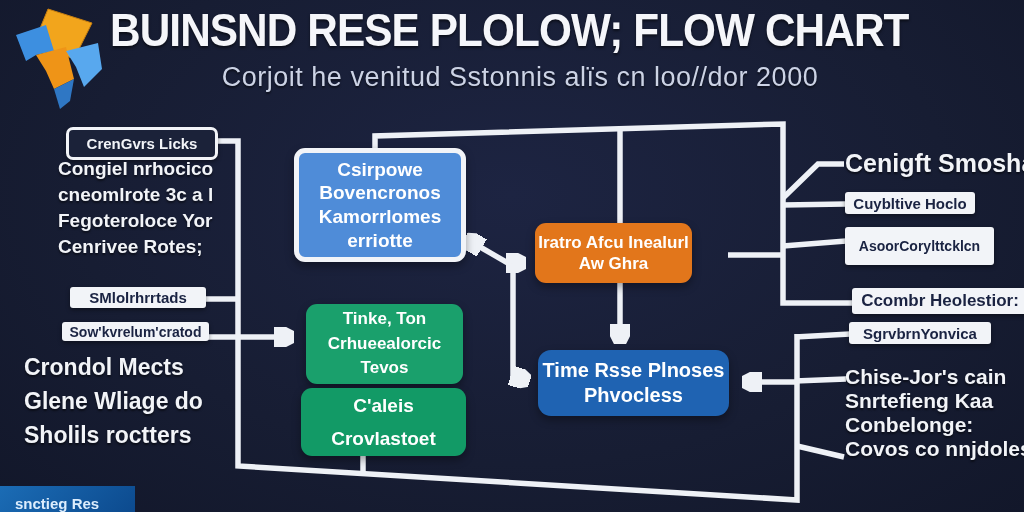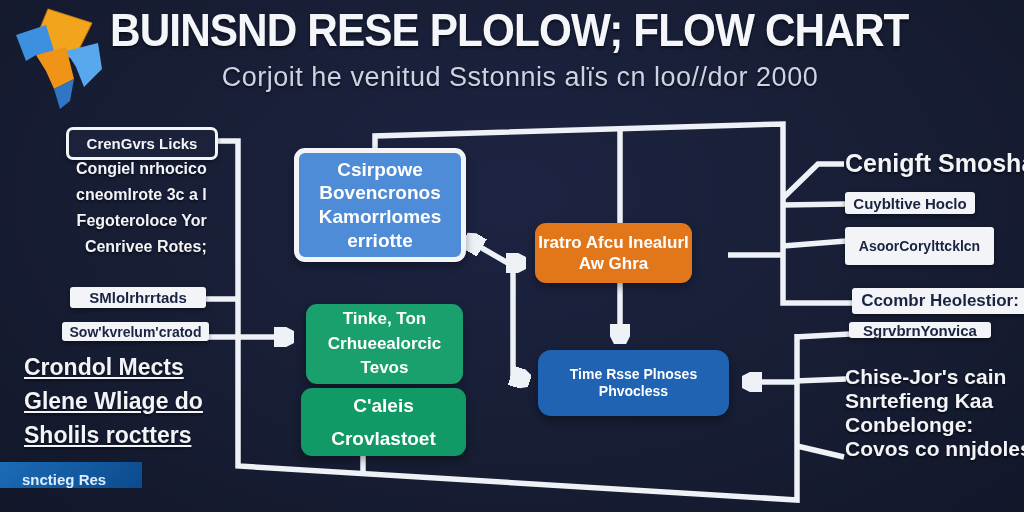--- a/index.html
+++ b/index.html
@@ -25,46 +25,46 @@
   
   .fc-box{z-index:2;border-radius:11px;text-align:center;font-weight:700;color:#fff;
           box-shadow:0 4px 8px rgba(0,0,0,.35);display:flex;flex-direction:column;justify-content:center;}
   .fc-box div{line-height:1.25;}
   .box-blue{left:294px;top:148px;width:162px;height:104px;background:#4f8cd8;border:5px solid #f2f4f8;font-size:19px;}
   .box-orange{left:535px;top:223px;width:157px;height:60px;background:#e2761b;font-size:17px;}
   .box-green1{left:306px;top:304px;width:157px;height:80px;background:#1aa06c;font-size:17px;}
   .box-green1 div{line-height:1.45;}
   .box-green2{left:301px;top:388px;width:165px;height:68px;background:#129a66;font-size:19px;}
   .box-green2 div{line-height:1.75;}
-  .box-time{left:538px;top:350px;width:191px;height:66px;background:#1f63b2;font-size:14px;border-radius:13px;}
+  .box-time{left:538px;top:350px;width:191px;height:66px;background:#1f63b2;font-size:20px;border-radius:13px;}
   
   .pill{z-index:2;font-weight:700;display:flex;align-items:center;justify-content:center;
         box-shadow:0 2px 4px rgba(0,0,0,.4);white-space:nowrap;}
   .pill-dark{left:66px;top:127px;width:146px;height:27px;background:#1b2239;border:3px solid #f2f4f8;
              border-radius:7px;color:#f2f4f8;font-size:15px;}
   .pill-light{background:#f2f4f8;color:#1a2342;border-radius:3px;font-size:15px;}
   .pill-sml{left:70px;top:287px;width:136px;height:21px;}
   .pill-sow{left:62px;top:322px;width:147px;height:19px;font-size:14px;}
   .pill-cuy{left:845px;top:192px;width:130px;height:22px;}
   .pill-aso{left:845px;top:227px;width:149px;height:38px;font-size:14px;}
   .pill-cco{left:852px;top:288px;width:176px;height:26px;font-size:17px;}
-  .pill-sgr{left:849px;top:322px;width:142px;height:16px;}
+  .pill-sgr{left:849px;top:322px;width:142px;height:22px;}
   
   .side-text{z-index:2;font-weight:700;color:#f2f4f8;text-shadow:0 2px 2px rgba(0,0,0,.5);}
-  .ltext1{left:76px;top:156px;font-size:16px;text-align:right;}
+  .ltext1{left:58px;top:156px;font-size:19px;}
   .ltext1 div{line-height:26px;}
   .ltext2{left:24px;top:350px;font-size:23px;}
-  .ltext2 div{line-height:34px;text-decoration:underline;}
+  .ltext2 div{line-height:34px;}
   .rhead{left:845px;top:149px;font-size:25px;white-space:nowrap;}
   .rtext{left:845px;top:365px;font-size:21px;}
   .rtext div{line-height:24px;white-space:nowrap;}
   
-  .foot-tab{left:0;top:462px;width:120px;height:26px;z-index:2;
+  .foot-tab{left:0;top:486px;width:120px;height:26px;z-index:2;
             background:linear-gradient(135deg,#1b6cb5 0%,#0c4a8e 100%);
-            color:#dcedfd;font-size:15px;font-weight:700;display:flex;align-items:flex-end;padding-left:22px;}
+            color:#dcedfd;font-size:15px;font-weight:700;display:flex;align-items:flex-end;padding-left:15px;}
   .logo{left:10px;top:4px;z-index:2;}
 </style>
 </head>
 <body>
 
 <div id="stage">
 
   <svg class="abs logo" width="100" height="112" viewBox="0 0 100 110">
     <polygon points="38,4 82,18 64,54 24,38" fill="#f2a51c"></polygon>
     <polygon points="38,4 82,18 64,54 24,38" fill="none" stroke="#c87f10" stroke-width="1"></polygon>

